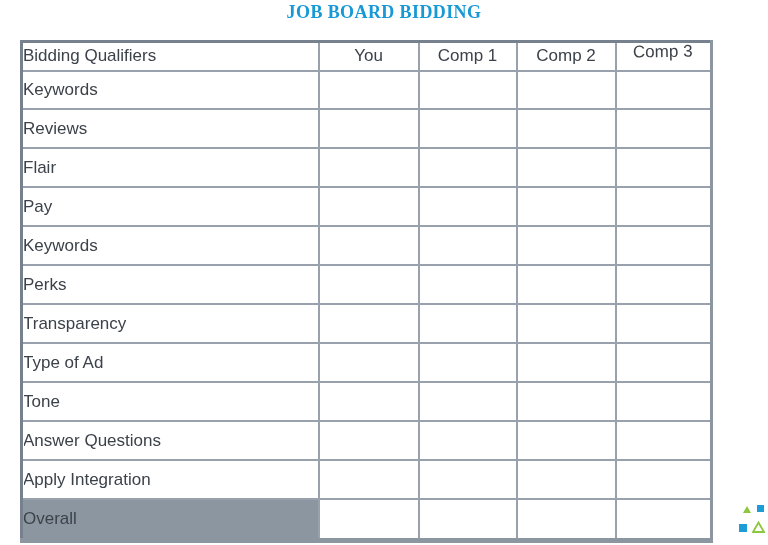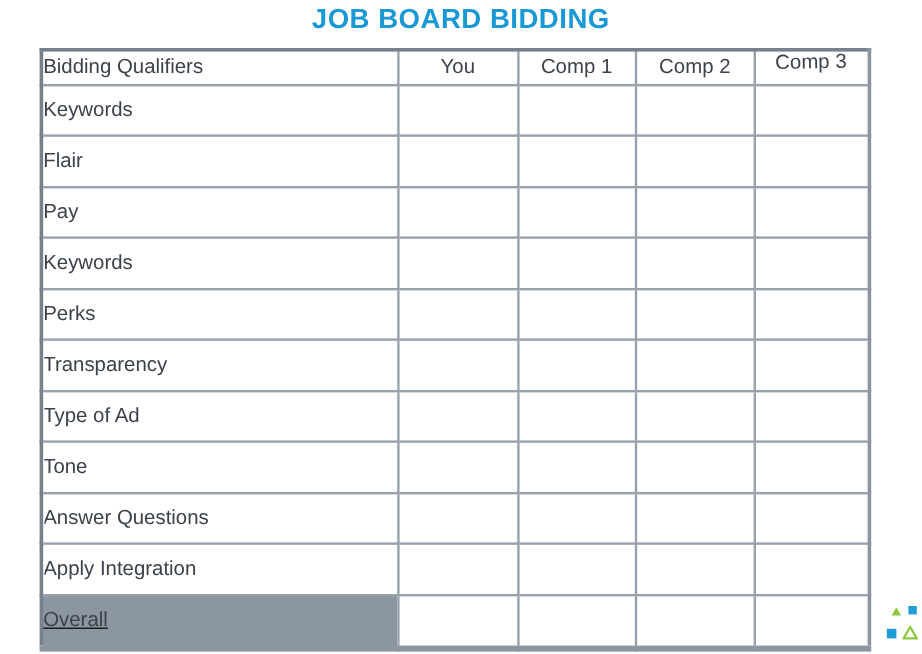--- a/index.html
+++ b/index.html
@@ -7,48 +7,49 @@
     width:768px;height:545px;
     background:#ffffff;
     font-family:"Liberation Sans",sans-serif;
     position:relative;
     overflow:hidden;
   }
   .title{
     position:absolute;
     top:2px;left:0;width:768px;
     text-align:center;
-    font-size:23px;
+    font-size:18px;
     font-weight:bold;
     letter-spacing:0.4px;
     color:#1899D6;
+    font-family:Liberation Serif, serif;
   }
   table.grid{
     position:absolute;
-    left:33px;top:40px;
+    left:20px;top:40px;
     width:690px;height:503px;
     border-collapse:collapse;
     table-layout:fixed;
     border:3px solid #77818D;
     border-bottom:5px solid #8C96A0;
     border-right:3px solid #8C96A0;
   }
   table.grid th, table.grid td{
     border:2px solid #99A2AC;
     font-size:17px;
     font-weight:normal;
     color:#3C424A;
     vertical-align:middle;
     padding:0;
     overflow:hidden;
     white-space:nowrap;
   }
   thead tr{height:29px;}
   tbody tr{height:29.4px;}
-  tr.overall-row{height:31px;text-decoration:underline;}
+  tr.overall-row{height:31px;}
   th.label-col{
     text-align:left;
     padding-left:13px;
   }
   th.val-col{text-align:center;margin-top:48px;}
   th.val-col .raised{
     display:inline-block;
     transform:translateY(-4px) rotate(-1deg);
   }
   td.row-label{
@@ -92,20 +93,27 @@
       <th class="label-col">Bidding Qualifiers</th>
       <th class="val-col">You</th>
       <th class="val-col">Comp 1</th>
       <th class="val-col">Comp 2</th>
       <th class="val-col"><span class="raised">Comp 3</span></th>
     </tr>
   </thead>
   <tbody>
     <tr>
       <td class="row-label">Keywords</td>
+      <td class="empty-cell"></td>
+      <td class="empty-cell"></td>
+      <td class="empty-cell"></td>
+      <td class="empty-cell"></td>
+    </tr>
+    <tr>
+      <td class="row-label">Reviews</td>
       <td class="empty-cell"></td>
       <td class="empty-cell"></td>
       <td class="empty-cell"></td>
       <td class="empty-cell"></td>
     </tr>
     <tr>
       <td class="row-label">Flair</td>
       <td class="empty-cell"></td>
       <td class="empty-cell"></td>
       <td class="empty-cell"></td>

